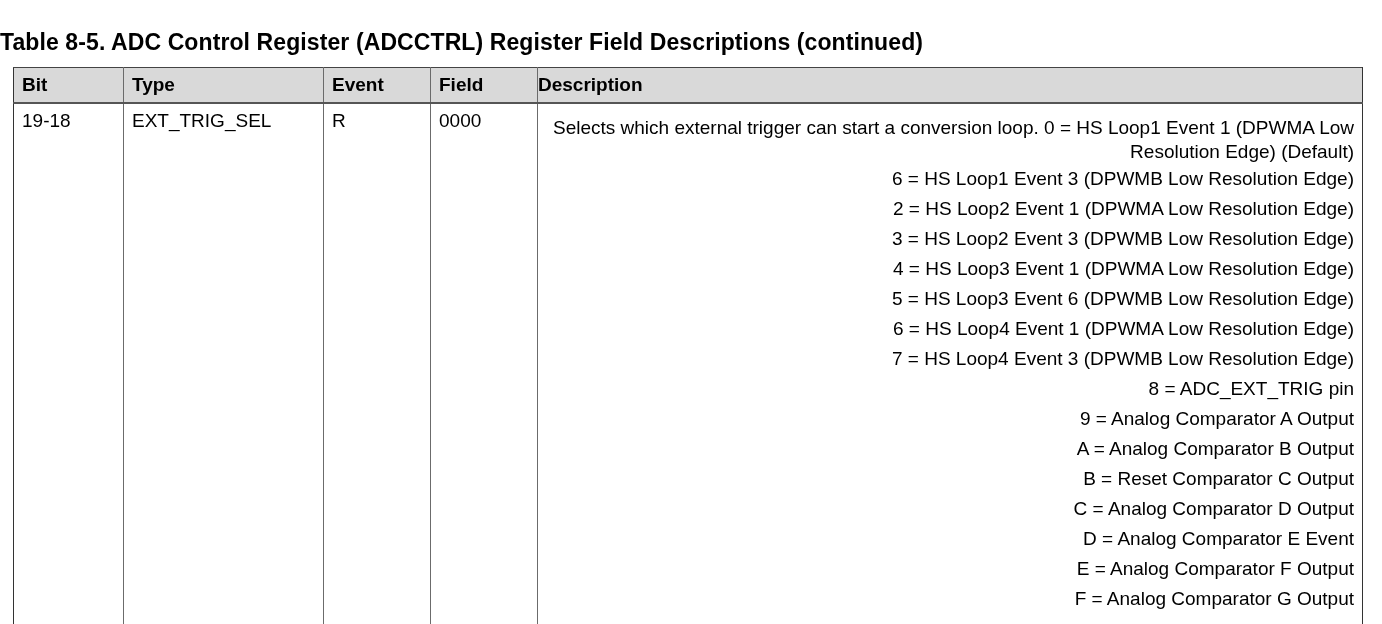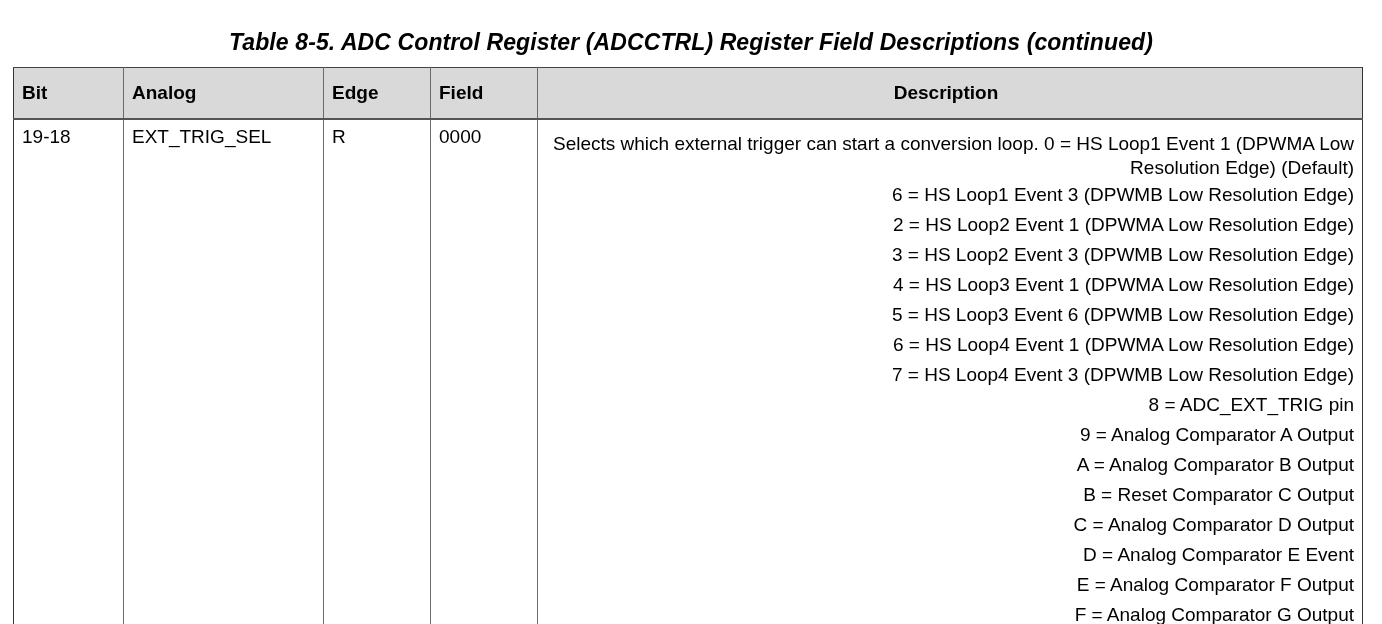--- a/index.html
+++ b/index.html
@@ -13,53 +13,50 @@
       overflow: hidden;
       position: relative;
       font-family: "Liberation Sans", sans-serif;
       color: #000000;
     }
     .table-title {
       position: absolute;
       top: 26px;
       left: 0;
       width: 1382px;
-      text-align: center;
       font-weight: bold;
       font-size: 23px;
       line-height: 32px;
       letter-spacing: 0.1px;
-      font-style: italic;
     }
     table.reg {
       position: absolute;
       top: 67px;
       left: 13px;
       width: 1349px;
       border-collapse: collapse;
       table-layout: fixed;
       font-size: 19px;
     }
     table.reg th, table.reg td {
       border: 1px solid #6b6b6b;
       vertical-align: top;
-      padding: 8px;
+      padding: 0;
     }
     table.reg thead th {
       background: #d9d9d9;
       font-weight: bold;
       text-align: left;
       height: 34px;
       line-height: 34px;
       padding-left: 8px;
       border-top: 1px solid #444444;
       border-bottom: 2px solid #555555;
     }
     table.reg thead th.desc-head {
-      text-align: center;
       padding-left: 0;
     }
     table.reg tbody td.cell {
       padding-left: 8px;
       padding-top: 5px;
       line-height: 24px;
     }
     table.reg tbody td.desc {
       padding: 12px 8px 6px 8px;
     }
@@ -94,22 +91,22 @@
   <colgroup>
     <col style="width:110px">
     <col style="width:200px">
     <col style="width:107px">
     <col style="width:107px">
     <col style="width:825px">
   </colgroup>
   <thead>
     <tr>
       <th>Bit</th>
-      <th>Analog</th>
-      <th>Edge</th>
+      <th>Type</th>
+      <th>Event</th>
       <th>Field</th>
       <th class="desc-head">Description</th>
     </tr>
   </thead>
   <tbody>
     <tr>
       <td class="cell">19-18</td>
       <td class="cell">EXT_TRIG_SEL</td>
       <td class="cell">R</td>
       <td class="cell">0000</td>

